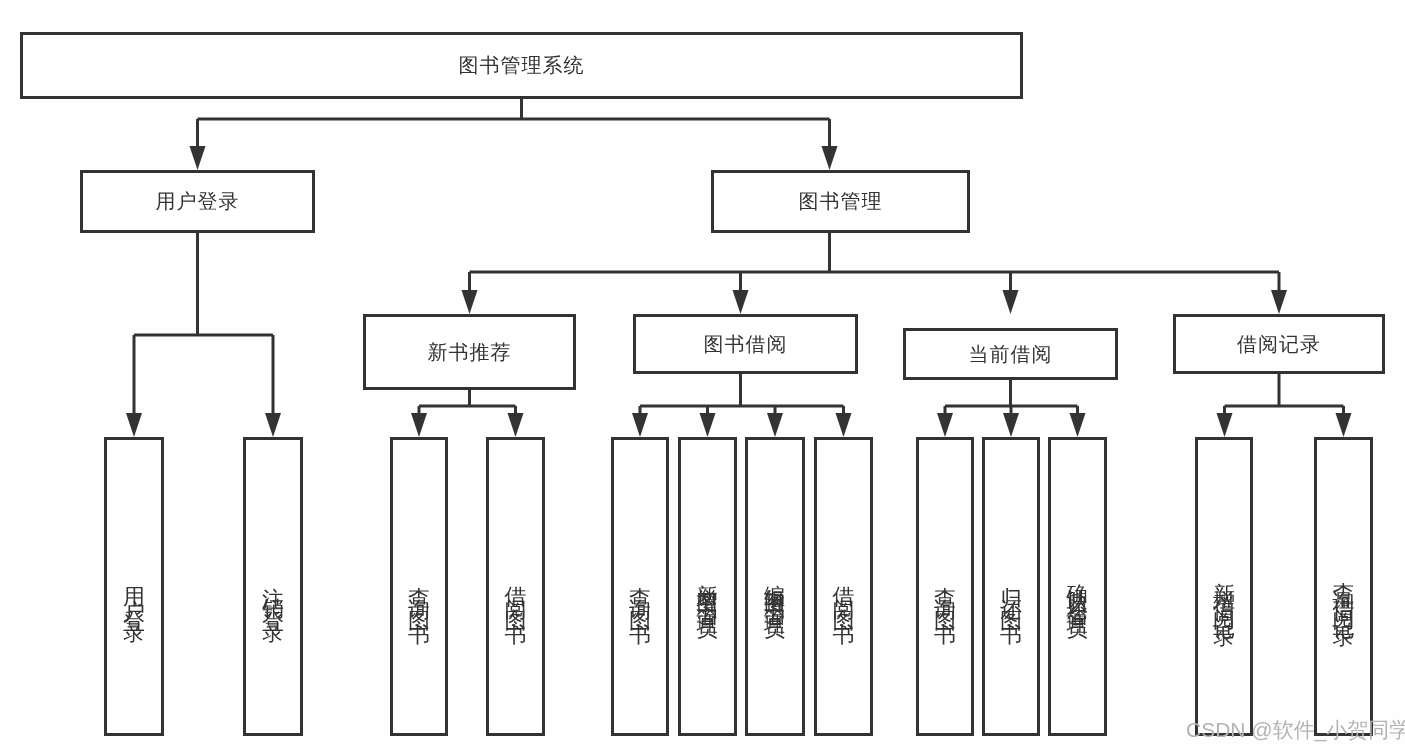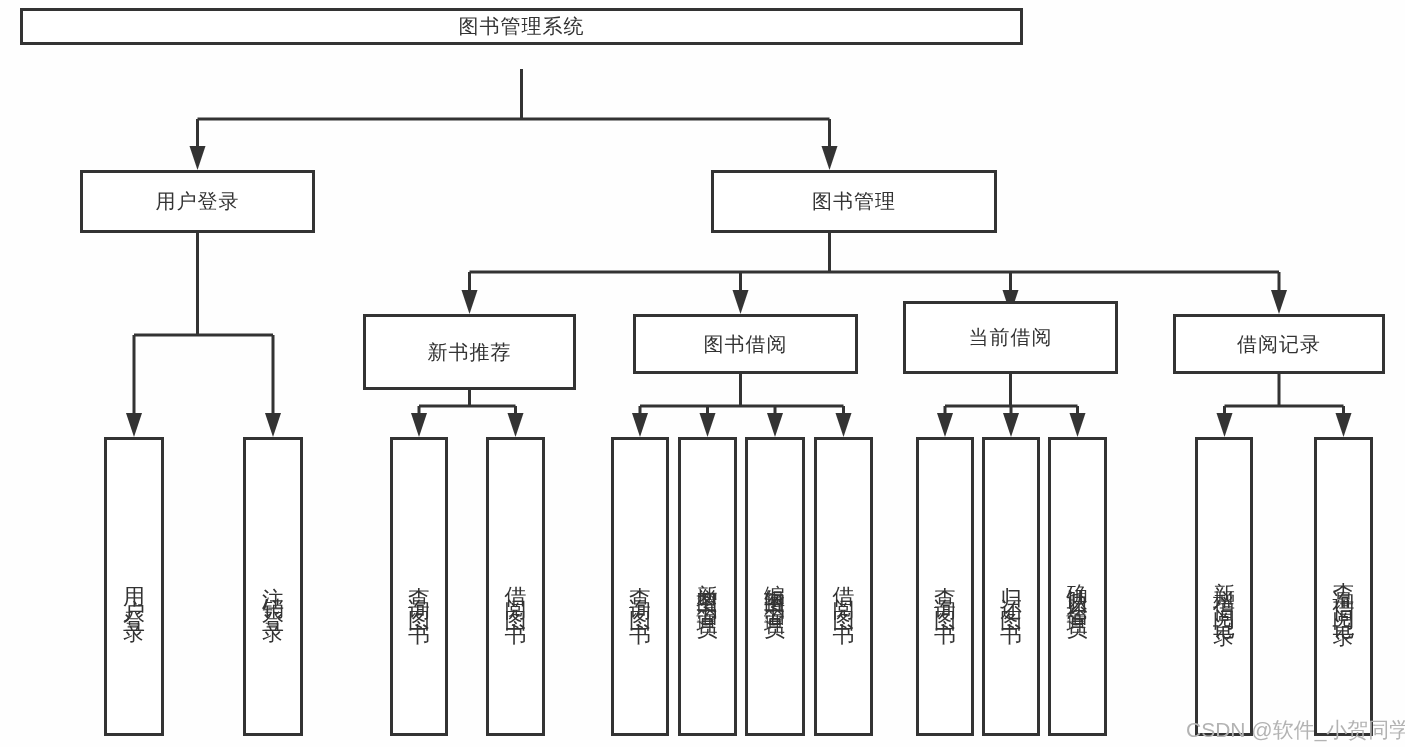--- a/index.html
+++ b/index.html
@@ -68,38 +68,38 @@
       <polygon points="1003,413 1019,413 1011,437"></polygon>
       <polygon points="1069.5,413 1085.5,413 1077.5,437"></polygon>
     </g>
     <g>
       <path d="M1279 374 V406 M1224.5 406 H1343.5 M1224.5 406 V414 M1343.5 406 V414"></path>
       <polygon points="1216.5,413 1232.5,413 1224.5,437"></polygon>
       <polygon points="1335.5,413 1351.5,413 1343.5,437"></polygon>
     </g>
   </svg>
 
-  <div class="node hbox" style="left:20px;top:8px;width:1003px;height:37px">
+  <div class="node hbox" style="left:20px;top:32px;width:1003px;height:67px">
     <span>图书管理系统</span>
   </div>
 
   <div class="node hbox" style="left:80px;top:170px;width:235px;height:63px">
     <span>用户登录</span>
   </div>
-  <div class="node hbox" style="left:711px;top:170px;width:286px;height:63px">
+  <div class="node hbox" style="left:711px;top:170px;width:259px;height:63px">
     <span>图书管理</span>
   </div>
 
   <div class="node hbox" style="left:363px;top:314px;width:213px;height:76px">
     <span>新书推荐</span>
   </div>
   <div class="node hbox" style="left:633px;top:314px;width:225px;height:60px">
     <span>图书借阅</span>
   </div>
-  <div class="node hbox" style="left:903px;top:301px;width:215px;height:73px">
+  <div class="node hbox" style="left:903px;top:328px;width:215px;height:52px">
     <span>当前借阅</span>
   </div>
   <div class="node hbox" style="left:1173px;top:314px;width:212px;height:60px">
     <span>借阅记录</span>
   </div>
 
   <div class="node vbox len4" style="left:104px;top:437px;width:60px;height:299px">
     <span class="vtext">用户登录</span>
   </div>
   <div class="node vbox len4" style="left:243px;top:437px;width:60px;height:299px">

